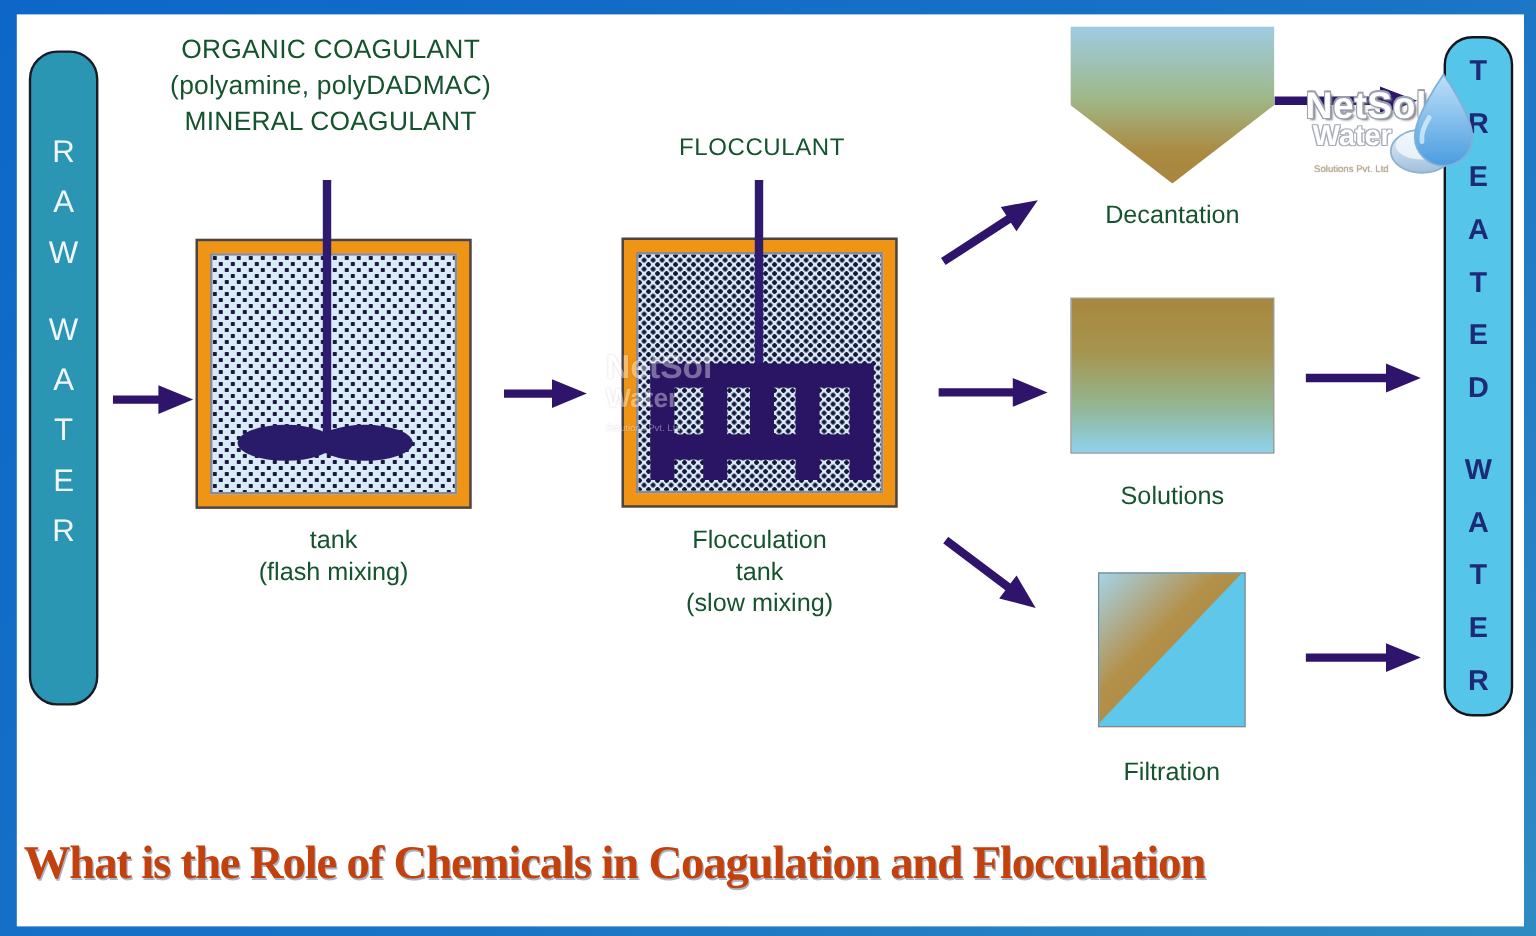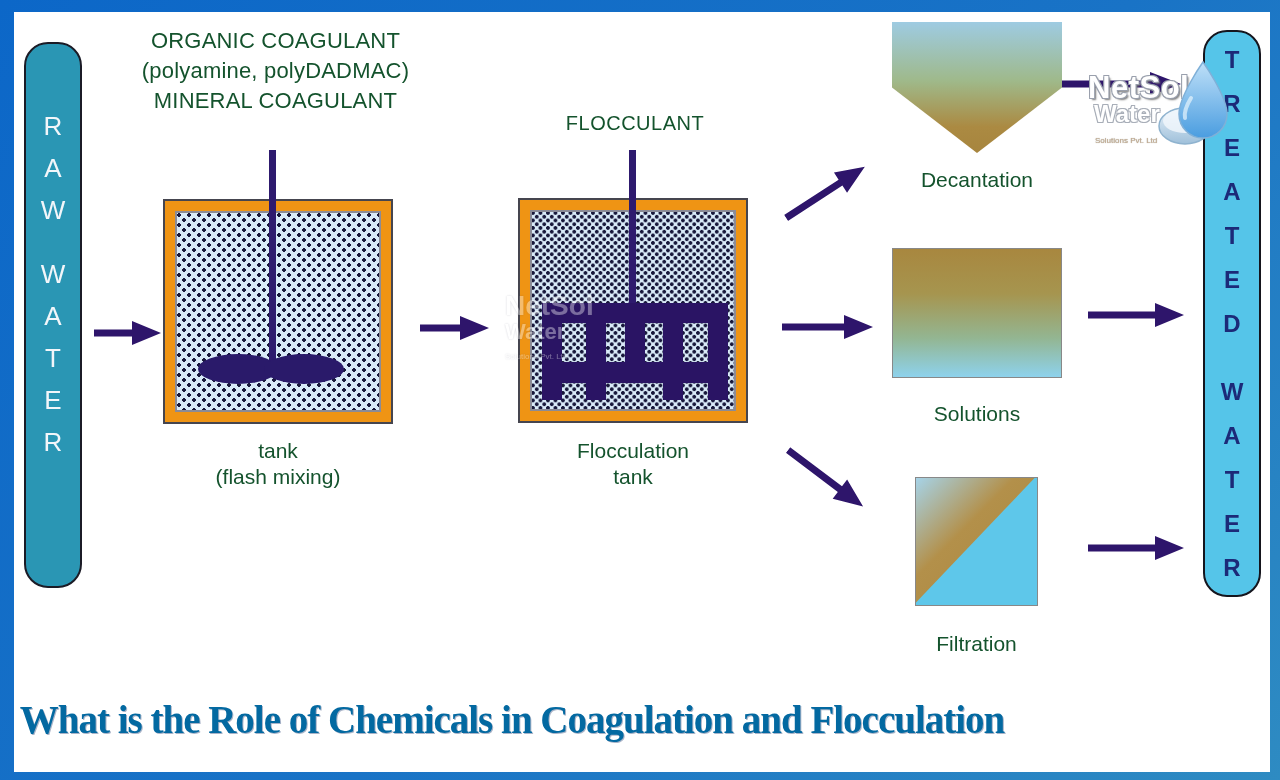--- a/index.html
+++ b/index.html
@@ -112,21 +112,21 @@
   .logo .l2 {
     position:absolute; left:12px; top:44px; font-size:24px; font-weight:bold; color:#fff;
     text-shadow:-1px -1px 0 #a8aeb8,1px -1px 0 #a8aeb8,-1px 1px 0 #a8aeb8,1px 1px 0 #a8aeb8;
   }
   .logo .l3 { position:absolute; left:13px; top:80px; font-size:8px; color:#c4ab92; text-shadow:0 0 1px #998; }
   .logo .drop { position:absolute; left:76px; top:4px; }
   
   .main-title {
     position:absolute; left:0; top:697px; width:1024px; text-align:center;
     font-family:"Liberation Serif", serif; font-weight:bold; font-size:39px;
-    color:#0369a1; letter-spacing:-1px; text-shadow:1px 1px 0 #aab4c8;
+    color:#c2410c; letter-spacing:-1px; text-shadow:1px 1px 0 #aab4c8;
   }
 </style>
 </head>
 <body>
 
 <div class="content"></div>
 
 <div class="vcol raw-col">
   <div class="grp">
     <span class="ltr">R</span>
@@ -178,20 +178,21 @@
 
 <div class="watermark">
   <div class="wm1">NetSol</div>
   <div class="wm2">Water</div>
   <div class="wm3">Solutions Pvt. Ltd</div>
 </div>
 
 <div class="tank-label navy" style="left:518px; top:438px;">
   <div>Flocculation</div>
   <div>tank</div>
+  <div>(slow mixing)</div>
 </div>
 
 <div class="arrow" style="left:94px; top:318px;">
   <svg width="68" height="30" viewBox="0 0 68 30">
       <polygon points="0,11.5 38,11.5 38,3 67,15 38,27 38,18.5 0,18.5" fill="#2e156b"></polygon>
     </svg>
 </div>
 <div class="arrow" style="left:420px; top:313px;">
   <svg width="70" height="30" viewBox="0 0 70 30">
       <polygon points="0,11.5 40,11.5 40,3 69,15 40,27 40,18.5 0,18.5" fill="#2e156b"></polygon>

